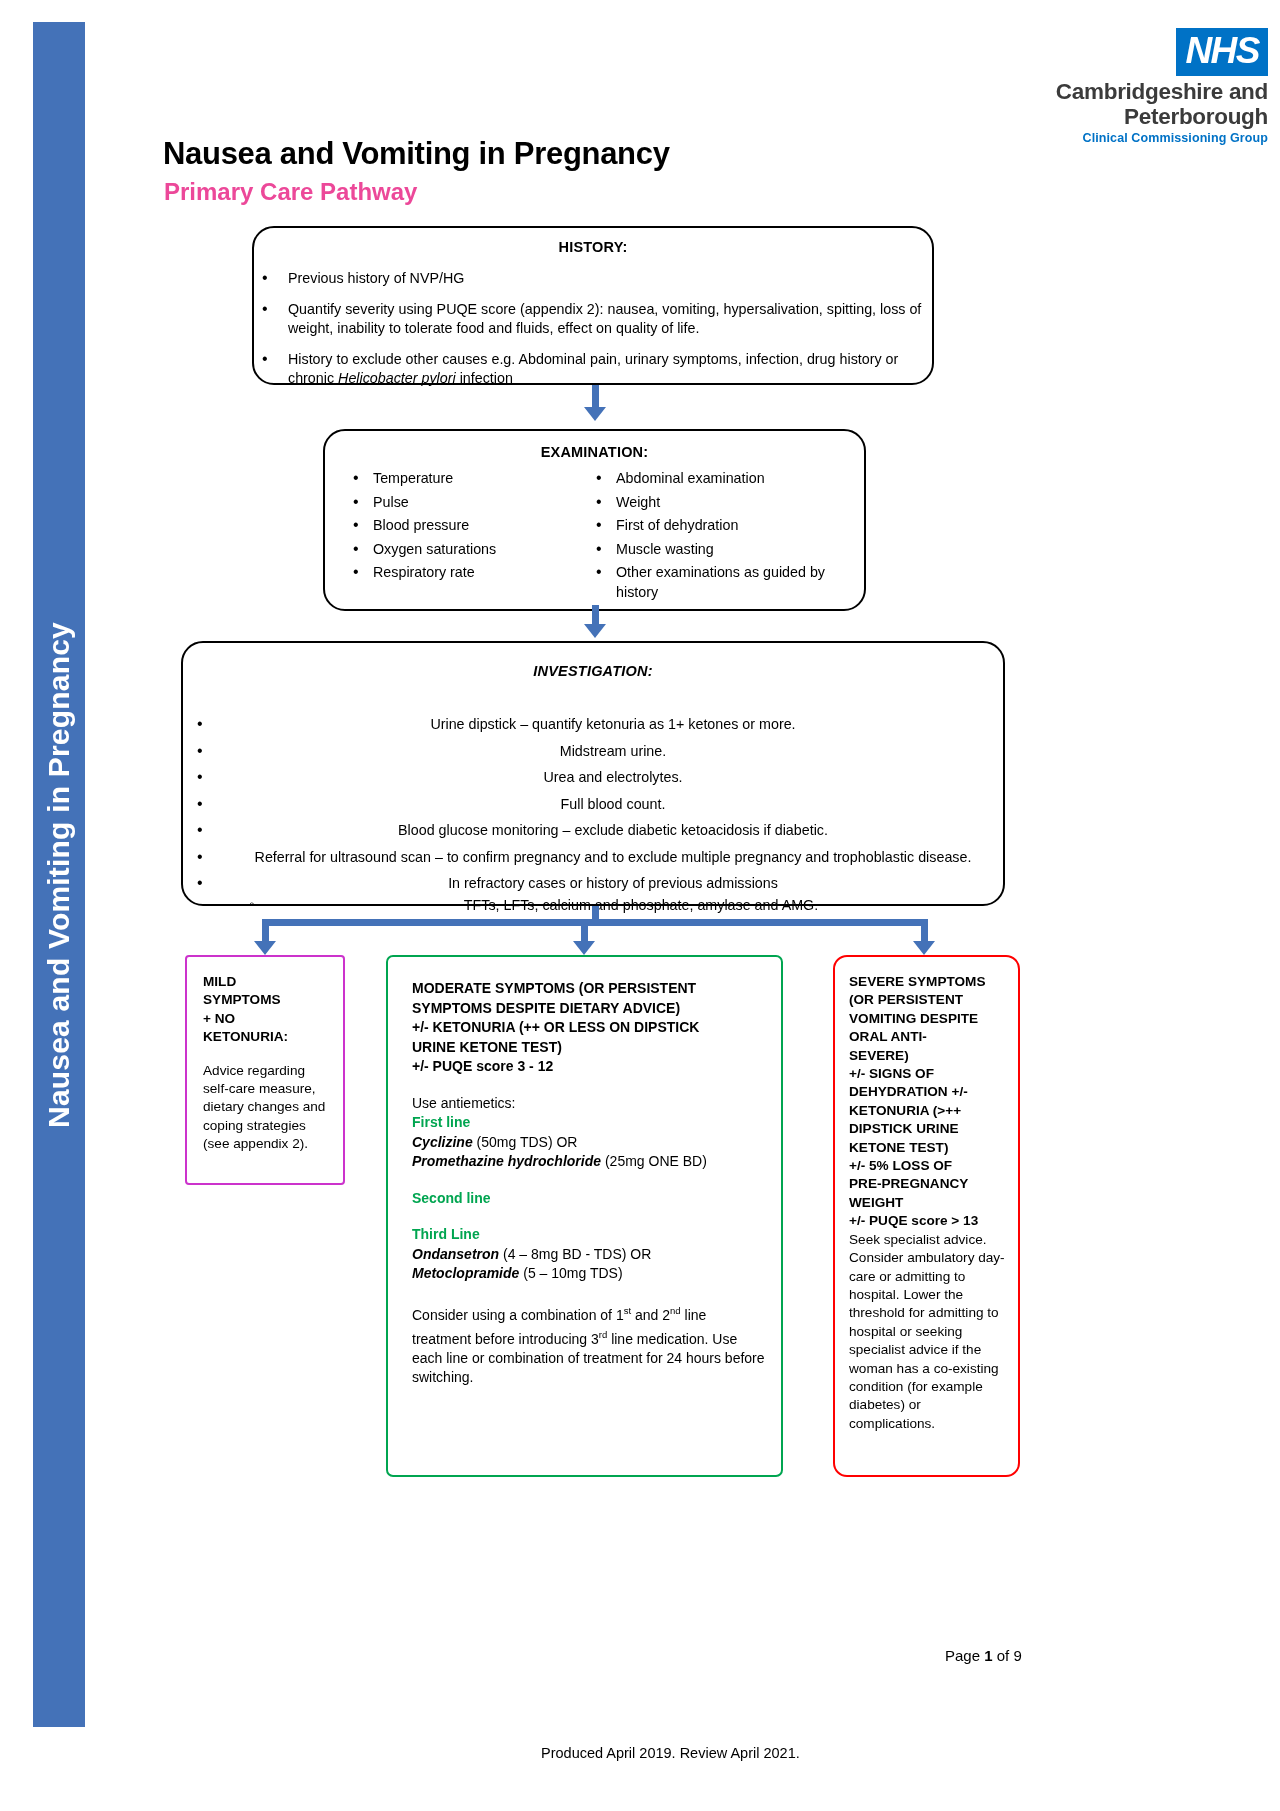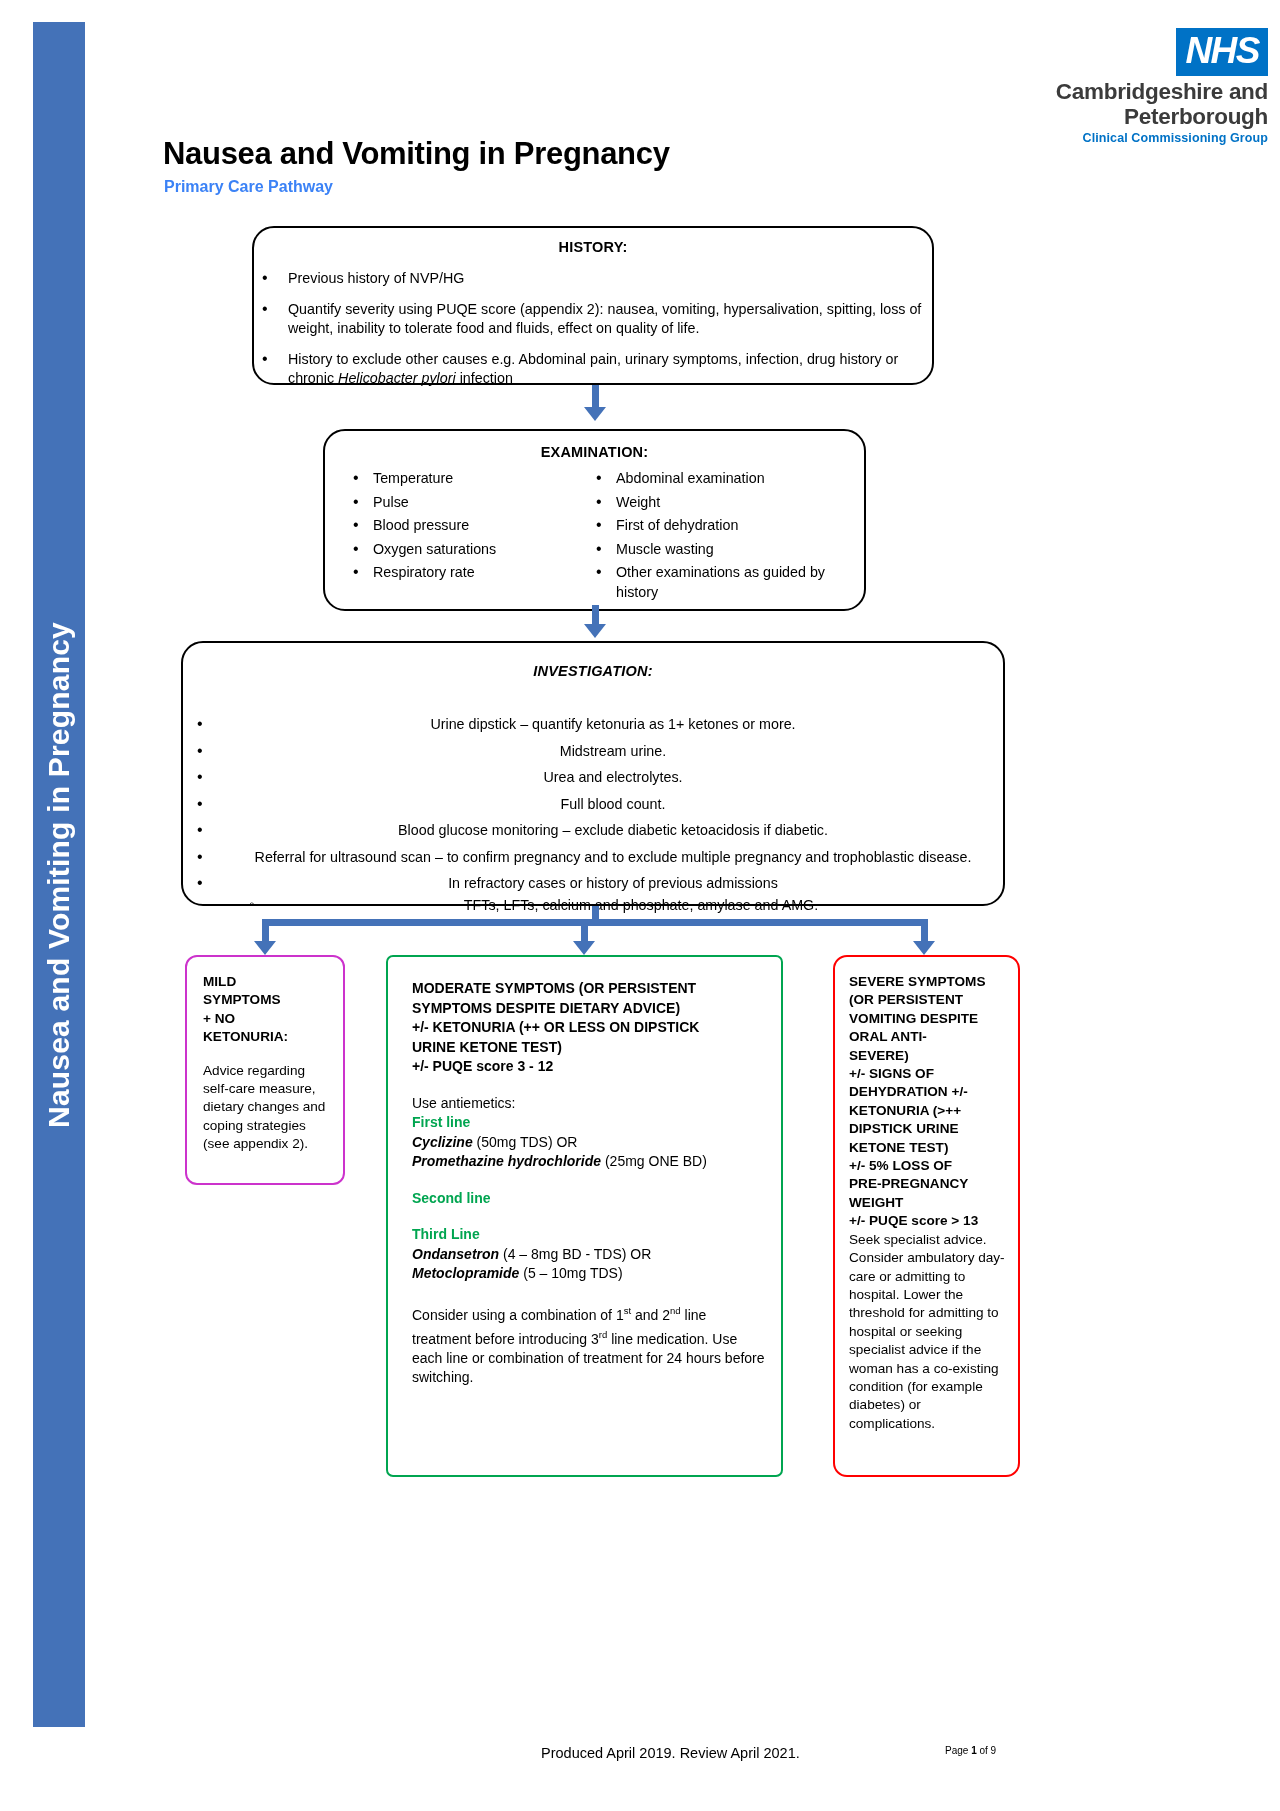--- a/index.html
+++ b/index.html
@@ -79,23 +79,23 @@
     left: 163px;
     top: 136px;
     font-size: 31px;
     font-weight: bold;
     letter-spacing: -0.3px;
   }
   #doc-subtitle {
     position: absolute;
     left: 164px;
     top: 178px;
-    font-size: 16px;
-    font-weight: bold;
-    color: #3b82f6;
+    font-size: 24px;
+    font-weight: bold;
+    color: #ec4899;
   }
 
   
   .flow-box {
     position: absolute;
     box-sizing: border-box;
     background: #ffffff;
     border: 2.4px solid #000;
     border-radius: 22px;
   }
@@ -169,21 +169,21 @@
 
   #box-investigation {
     left: 181px; top: 641px; width: 824px; height: 265px;
   }
   #box-investigation .box-heading { margin-top: 20px; font-style: italic; }
   #box-investigation ul.b { margin-top: 36px; padding-left: 6px; text-align: center; }
 
   
   #box-mild {
     left: 185px; top: 955px; width: 160px; height: 230px;
-    border-color: #cc33cc; border-width: 2.2px; border-radius: 12px;
+    border-color: #cc33cc; border-width: 2.2px; border-radius: 4px;
   }
   #box-moderate {
     left: 386px; top: 955px; width: 397px; height: 522px;
     border-color: #00a550; border-width: 2.6px; border-radius: 7px;
   }
   #box-severe {
     left: 833px; top: 955px; width: 187px; height: 522px;
     border-color: #ff0000; border-width: 2.4px; border-radius: 14px;
   }
 
@@ -222,22 +222,22 @@
   }
 
   
   #footer-produced {
     position: absolute;
     left: 541px; top: 1745px;
     font-size: 14.5px;
   }
   #footer-page {
     position: absolute;
-    left: 945px; top: 1745px;
-    font-size: 10px;
+    left: 945px; top: 1647px;
+    font-size: 15px;
   }
   #footer-page b { font-weight: bold; }
   .italic { font-style: italic; }
   sup { font-size: 0.68em; vertical-align: super; }
 </style>
 </head>
 <body>
 
 <div id="side-banner">
   <span id="side-banner-text">Nausea and Vomiting in Pregnancy</span>

